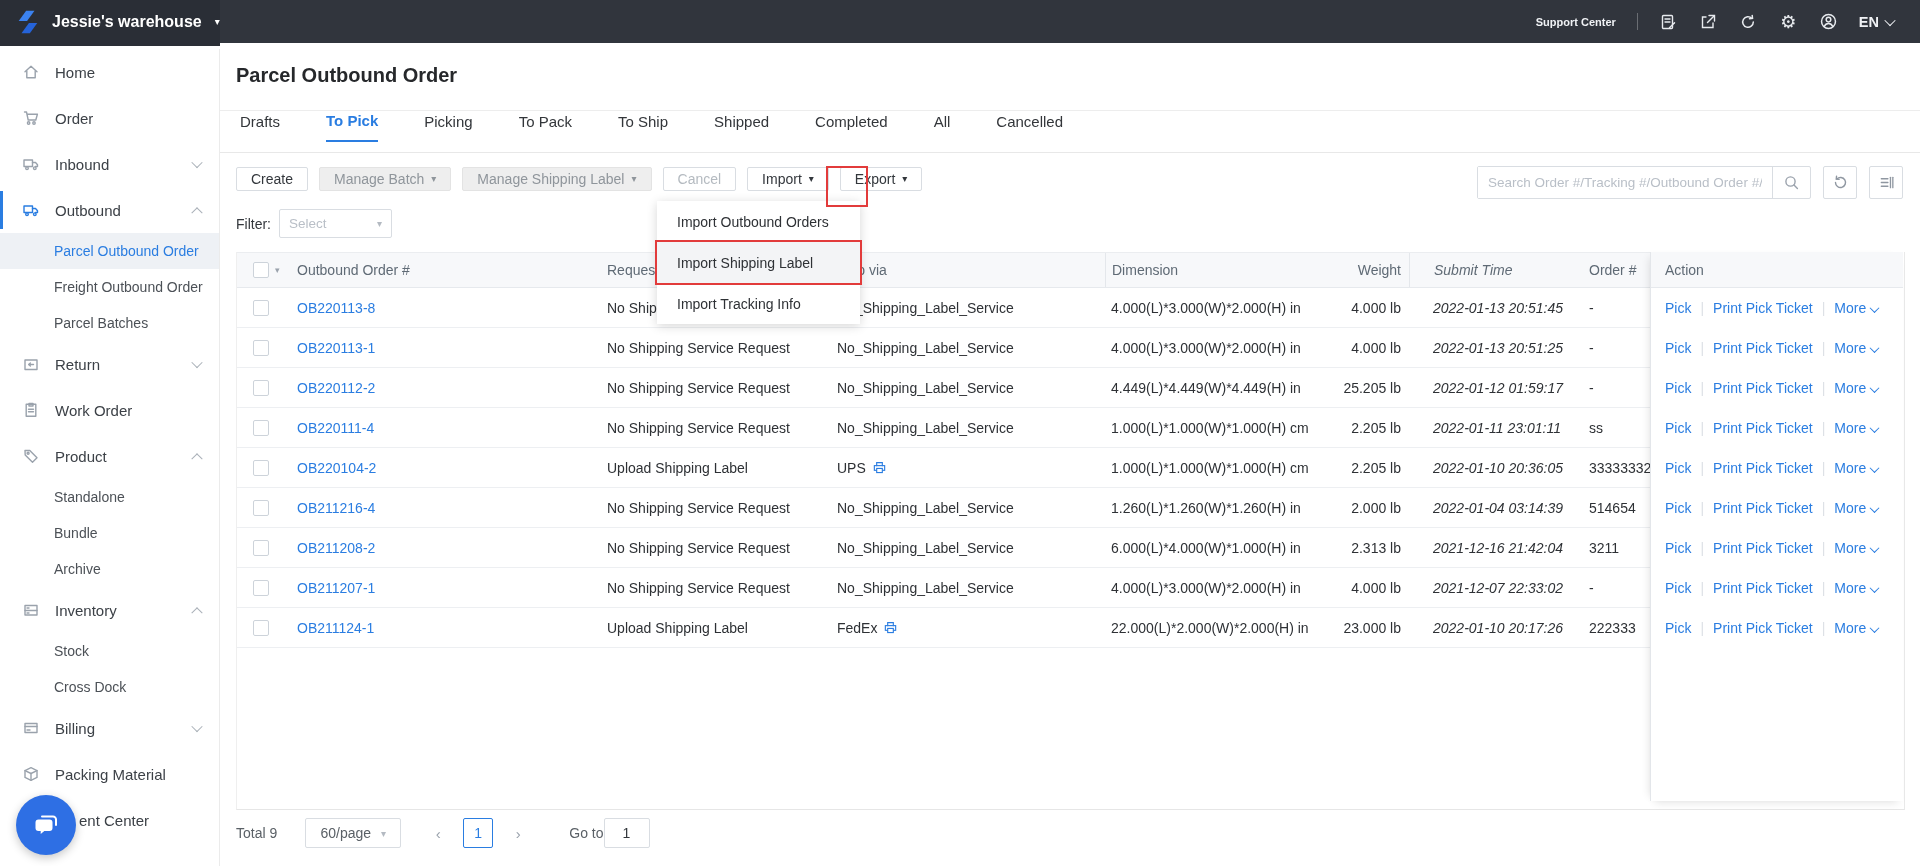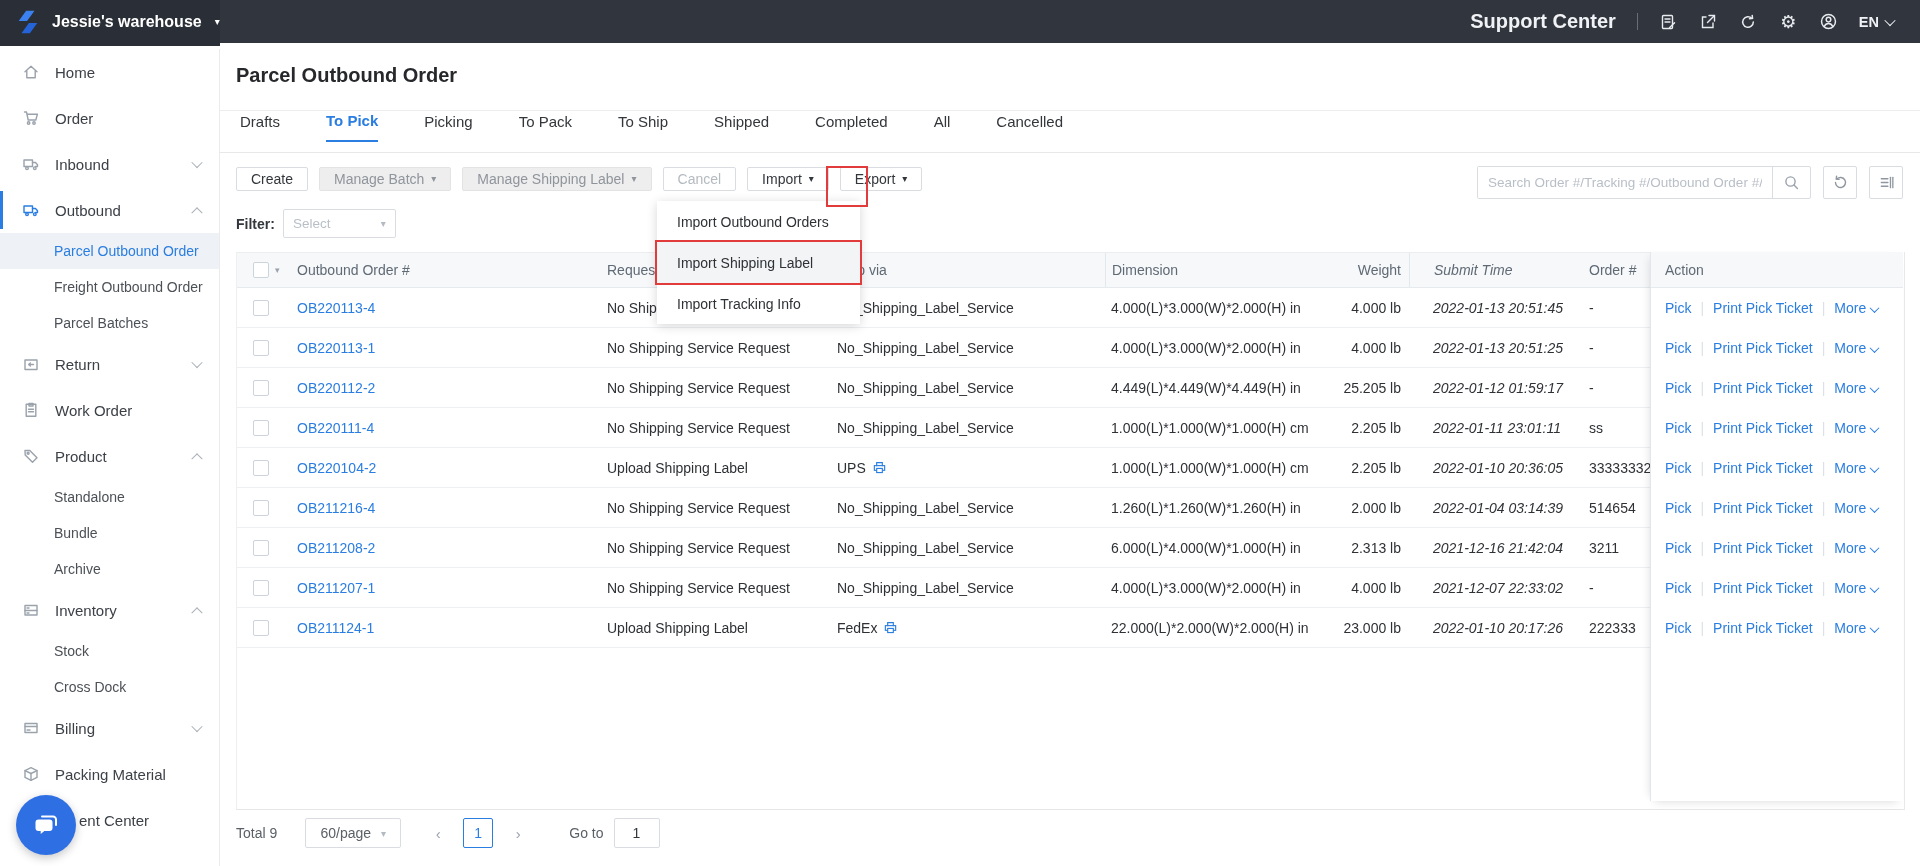--- a/index.html
+++ b/index.html
@@ -5,21 +5,21 @@
   html,body{margin:0;padding:0;background:#fff;}
   .app{position:relative;width:1920px;height:866px;background:#fff;overflow:hidden;
        font-family:"Liberation Sans",sans-serif;color:#2e3135;}
   svg{display:block;}
   
   .topbar{position:absolute;left:0;top:0;width:1920px;height:43px;background:#31353d;display:flex;align-items:center;z-index:70;}
   .topbar-logo{width:220px;height:49px;background:#2a2e36;display:flex;align-items:center;gap:11px;padding-left:15px;box-sizing:border-box;}
   .ws-name{color:#fff;font-size:16px;font-weight:bold;white-space:nowrap;}
   .ws-caret{color:#fff;font-size:10px;margin-left:2px;}
   .topbar-right{margin-left:auto;display:flex;align-items:center;gap:21px;padding-right:26px;color:#e8ebef;}
-  .support{font-size:20px;font-weight:bold;color:#f0f2f5;}
+  .support{font-size:11px;font-weight:bold;color:#f0f2f5;}
   .vsep{width:1px;height:17px;background:rgba(255,255,255,.28);}
   .tb-ic{width:19px;height:19px;display:flex;align-items:center;justify-content:center;}
   .gear-glyph{font-size:18px;line-height:18px;color:#e8ebef;}
   .locale{display:flex;align-items:center;gap:7px;font-size:14.5px;font-weight:bold;color:#f0f2f5;}
   .chv{display:inline-block;width:7px;height:7px;border-right:1.6px solid currentColor;border-bottom:1.6px solid currentColor;transform:rotate(45deg) translate(-1px,-1px);}
   .chv.up{transform:rotate(225deg) translate(-2px,-2px);}
   
   .sidebar{position:absolute;left:0;top:49px;width:220px;bottom:0;background:#fff;border-right:1px solid #ebebeb;box-sizing:border-box;z-index:20;}
   .side-item{height:46px;display:flex;align-items:center;gap:15px;padding:0 18px 0 22px;font-size:15px;color:#3c4147;position:relative;cursor:pointer;}
   .side-item .s-ic{width:18px;height:18px;flex:0 0 18px;}
@@ -43,21 +43,21 @@
   .btn.dis-solid{background:#eeeeee;border-color:#e3e3e3;color:#8f959b;cursor:default;}
   .btn.dis-ghost{color:#b4bac0;cursor:default;}
   .search-group{position:absolute;top:117px;right:17px;display:flex;align-items:center;gap:12px;}
   .search-box{display:flex;align-items:stretch;width:334px;height:33px;border:1px solid #d9dde2;border-radius:2px;box-sizing:border-box;background:#fff;}
   .search-box input{flex:1;border:0;outline:none;padding:0 10px;font-size:13.5px;font-family:"Liberation Sans",sans-serif;color:#33373c;min-width:0;}
   .search-box input::placeholder{color:#b9bfc7;}
   .search-btn{width:37px;display:flex;align-items:center;justify-content:center;border-left:1px solid #d9dde2;cursor:pointer;}
   .icon-btn{width:34px;height:33px;border:1px solid #d9dde2;border-radius:2px;background:#fff;display:flex;align-items:center;justify-content:center;box-sizing:border-box;cursor:pointer;}
   
   .filter-row{position:absolute;left:16px;top:160px;display:flex;align-items:center;gap:8px;}
-  .filter-label{font-size:14px;font-weight:bold;color:#33373c;}
+  .filter-label{font-size:14px;font-weight:normal;color:#33373c;}
   .select{width:113px;height:29px;border:1px solid #d9dde2;border-radius:2px;display:flex;align-items:center;box-sizing:border-box;padding:0 9px;cursor:pointer;background:#fff;}
   .select .ph{font-size:13.5px;color:#b9bfc7;flex:1;}
   .select .caret{font-size:10px;color:#b4bac2;}
   
   .table-wrap{position:absolute;left:16px;top:203px;width:1667px;height:557px;border-bottom:1px solid #e6e6e6;border-left:1px solid #efefef;border-right:1px solid #e9e9e9;box-sizing:content-box;z-index:5;}
   .thead{display:grid;grid-template-columns:54px 310px 230px 274px 220px 84px 172px 70px;height:36px;background:#f7f8fa;border-top:1px solid #ebedf0;border-bottom:1px solid #e6e9ed;box-sizing:border-box;align-items:center;font-size:14px;color:#5f6a75;width:1414px;}
   .thead .hc{white-space:nowrap;overflow:hidden;}
   .hc-check{display:flex;align-items:center;gap:6px;padding-left:16px;}
   .hc-dim,.hc-submit{border-left:1px solid #e4e7eb;height:100%;display:flex;align-items:center;}
   .pl6{padding-left:6px;}.pl24{padding-left:24px;font-style:italic;}.pl8{padding-left:8px;}
@@ -85,21 +85,21 @@
   .anno-caret{left:606px;top:117px;width:42px;height:41px;}
   .anno-menu{left:435px;top:191px;width:207px;height:45px;}
   
   .pager{position:absolute;left:16px;top:769px;display:flex;align-items:center;font-size:14px;color:#5a6066;}
   .pager .total{margin-right:28px;}
   .page-size{width:96px;height:30px;border:1px solid #d9dde2;border-radius:2px;display:flex;align-items:center;justify-content:center;gap:10px;box-sizing:border-box;cursor:pointer;}
   .page-size .caret{font-size:10px;color:#b4bac2;}
   .pg-arrow{width:30px;height:30px;display:flex;align-items:center;justify-content:center;color:#9aa2ac;font-size:15px;cursor:pointer;margin-left:22px;}
   .pg-num{width:30px;height:30px;border:1px solid #2a7de1;border-radius:2px;color:#2a7de1;display:flex;align-items:center;justify-content:center;margin-left:10px;cursor:pointer;box-sizing:border-box;}
   .pg-arrow.next{margin-left:10px;}
-  .goto-label{margin-left:36px;margin-right:10px;color:#5a6066;}
+  .goto-label{margin-left:36px;color:#5a6066;}
   .goto-input{width:46px;height:30px;border:1px solid #d9dde2;border-radius:2px;text-align:center;font-size:14px;color:#33373c;box-sizing:border-box;outline:none;font-family:"Liberation Sans",sans-serif;}
   
   .chat-fab{position:absolute;left:16px;top:795px;width:60px;height:60px;border-radius:50%;background:#2e6fe4;display:flex;align-items:center;justify-content:center;z-index:60;box-shadow:0 3px 10px rgba(0,0,0,.22);cursor:pointer;}
 </style>
 </head>
 <body>
 
 <div class="app">
 
   <div class="topbar">
@@ -378,21 +378,21 @@
           <div class="hc pl6">Requested Service</div>
           <div class="hc pl6">Ship via</div>
           <div class="hc hc-dim pl6">Dimension</div>
           <div class="hc td-weight">Weight</div>
           <div class="hc hc-submit pl24">Submit Time</div>
           <div class="hc pl8">Order #</div>
         </div>
       <div id="tbody">
           <div class="tr">
             <div class="td td-check"><span class="chk"></span></div>
-            <div class="td pl6"><span class="link">OB220113-4</span></div>
+            <div class="td pl6"><span class="link">OB220113-8</span></div>
             <div class="td pl6">No Shipping Service Request</div>
             <div class="td pl6 via-cell">
               <span>No_Shipping_Label_Service</span>
             </div>
             <div class="td pl6">4.000(L)*3.000(W)*2.000(H) in</div>
             <div class="td td-weight">4.000 lb</div>
             <div class="td pl24">2022-01-13 20:51:45</div>
             <div class="td pl8">-</div>
           </div>
           <div class="tr">

